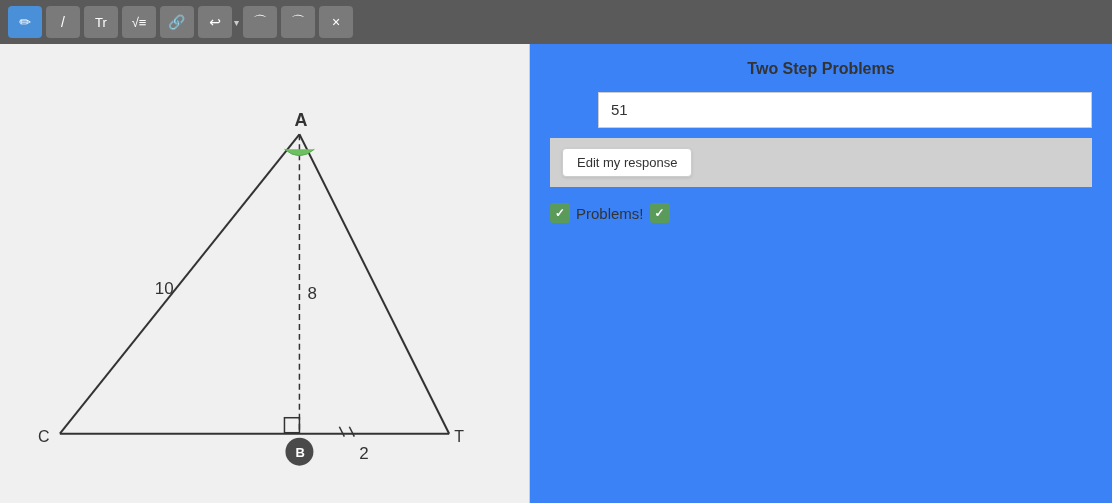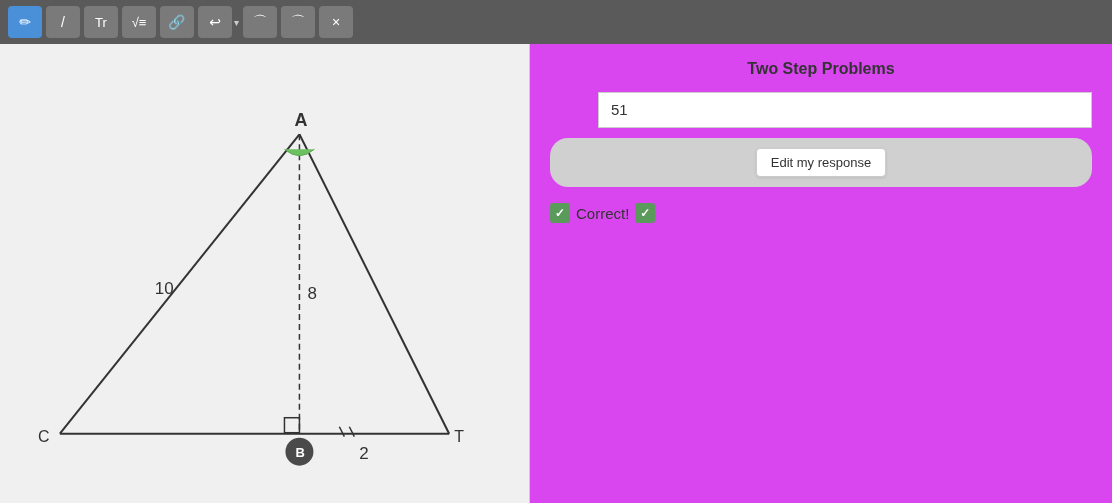--- a/index.html
+++ b/index.html
@@ -70,21 +70,21 @@
       position: absolute;
       top: 0;
       left: 0;
       width: 100%;
       height: 100%;
     }
 
     
     .right-panel {
       flex: 1;
-      background: #d946ef;
+      background: #3b82f6;
       padding: 16px 20px;
     }
 
     .page-title {
       font-size: 16px;
       font-weight: bold;
       color: #333;
       text-align: center;
       margin-bottom: 14px;
     }
@@ -104,25 +104,24 @@
       margin-bottom: 10px;
       font-size: 15px;
       color: #333;
       min-height: 36px;
       margin-left: 48px;
     }
 
     
     .edit-response-area {
       display: flex;
-      justify-content: center;
+      justify-content: flex-start;
       background: #d0d0d0;
       padding: 10px 12px;
       margin-bottom: 16px;
-      border-radius: 18px;
     }
 
     .edit-response-btn {
       background: white;
       border: 1px solid #ccc;
       border-radius: 4px;
       padding: 6px 14px;
       font-size: 13px;
       color: #333;
       cursor: pointer;
@@ -230,18 +229,18 @@
     <div class="answer-box">
       <span>51</span>
     </div>
 
     <div class="edit-response-area">
       <button class="edit-response-btn">Edit my response</button>
     </div>
 
     <div class="correct-status">
       <span class="check-icon">✓</span>
-      <span>Correct!</span>
+      <span>Problems!</span>
       <span class="check-icon">✓</span>
     </div>
   </div>
 
 </div>
 
 </body></html>

